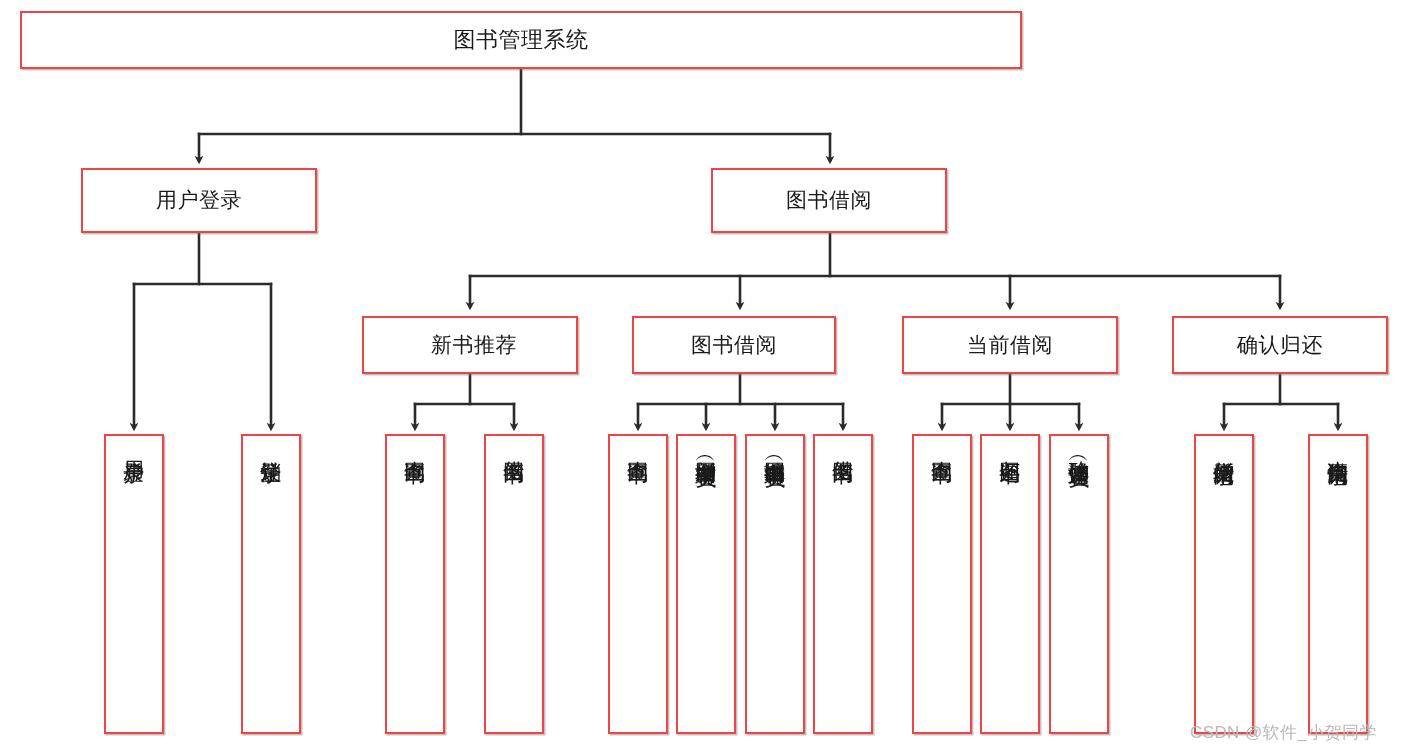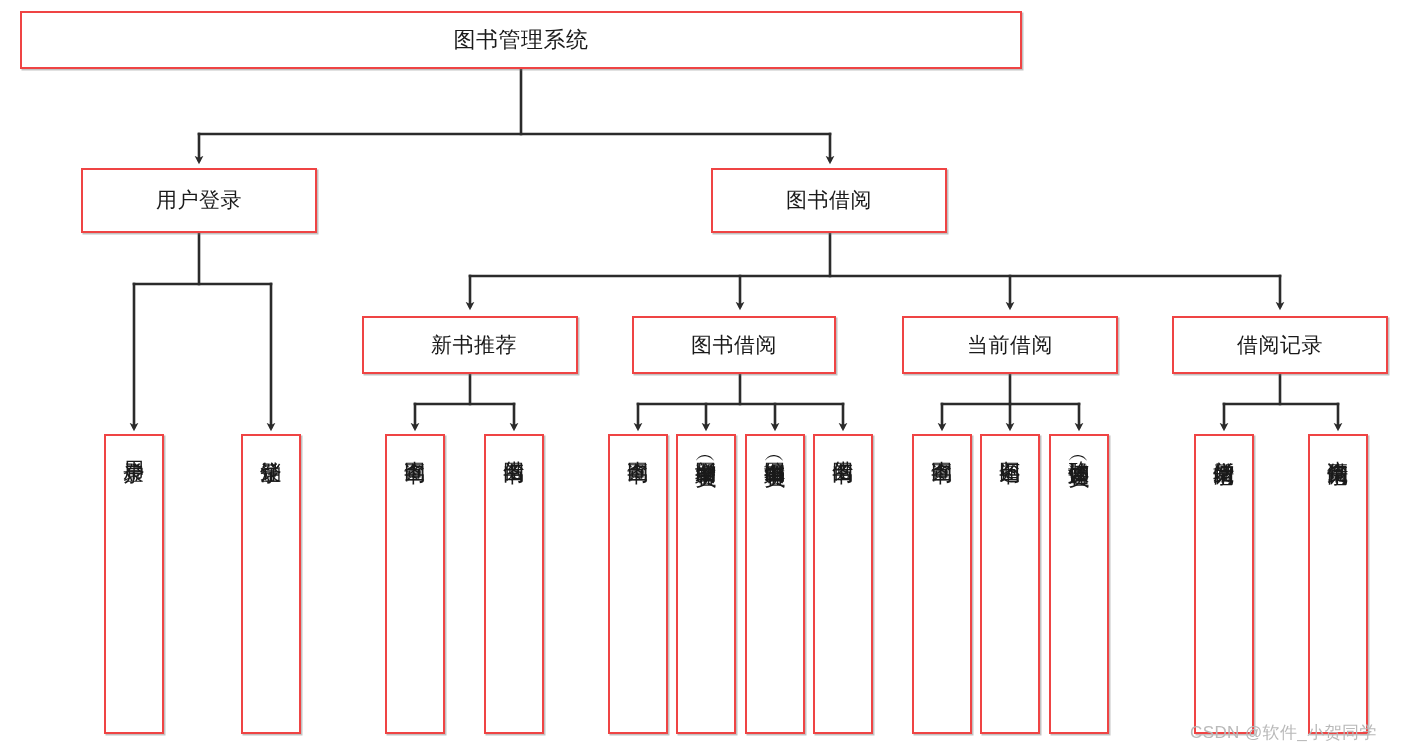--- a/index.html
+++ b/index.html
@@ -145,21 +145,21 @@
   <div class="node horiz" style="left:362px; top:316px; width:216px; height:58px;padding-left:8px;">
     <span class="lbl">新书推荐</span>
   </div>
   <div class="node horiz" style="left:632px; top:316px; width:204px; height:58px;">
     <span class="lbl">图书借阅</span>
   </div>
   <div class="node horiz" style="left:902px; top:316px; width:216px; height:58px;">
     <span class="lbl">当前借阅</span>
   </div>
   <div class="node horiz" style="left:1172px; top:316px; width:216px; height:58px;">
-    <span class="lbl">借阅记录</span>
+    <span class="lbl">确认归还</span>
   </div>
 
   <div class="node vert" style="left:104px; top:434px; width:60px; height:300px;">
     <span class="lbl">用户登录</span>
   </div>
   <div class="node vert" style="left:241px; top:434px; width:60px; height:300px;">
     <span class="lbl">注销登录</span>
   </div>
 
   <div class="node vert" style="left:385px; top:434px; width:60px; height:300px;">

